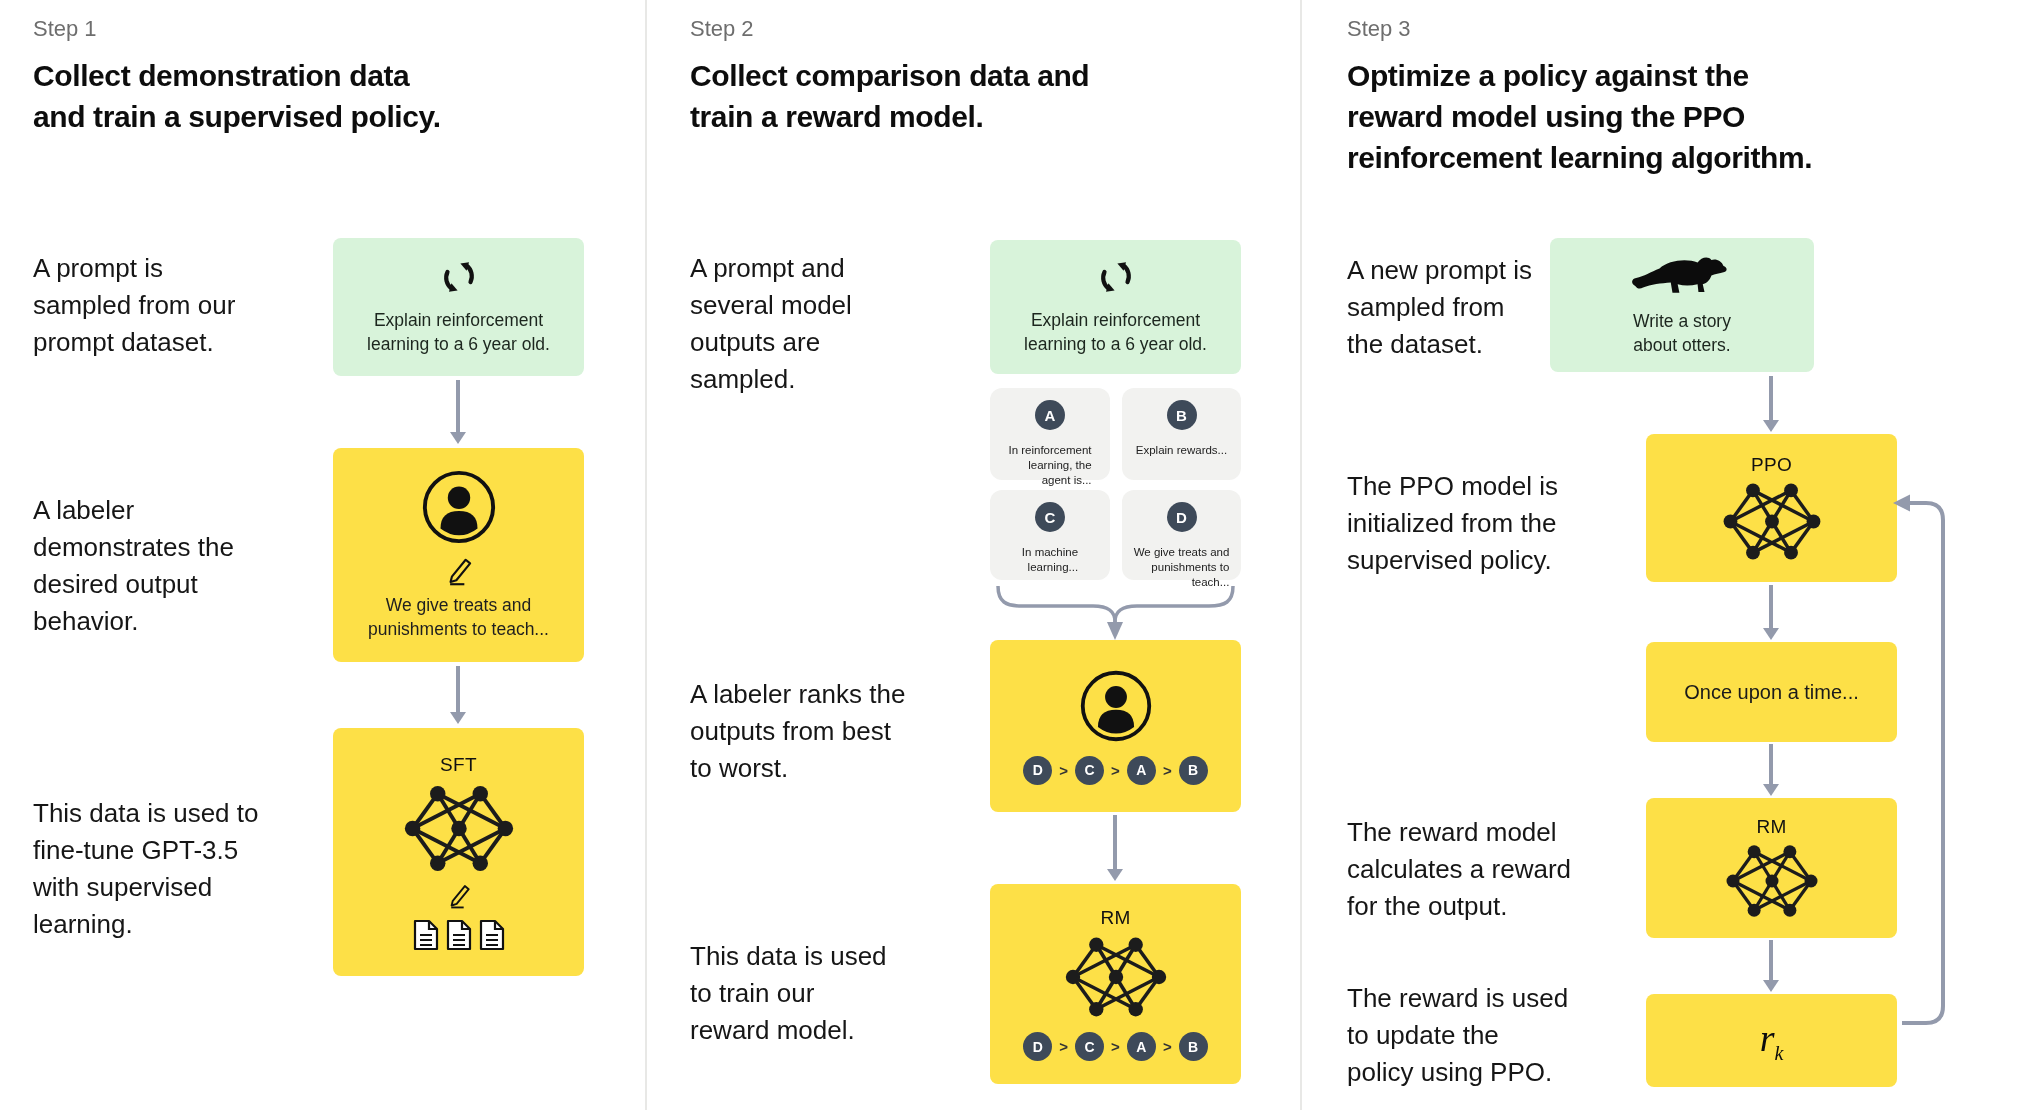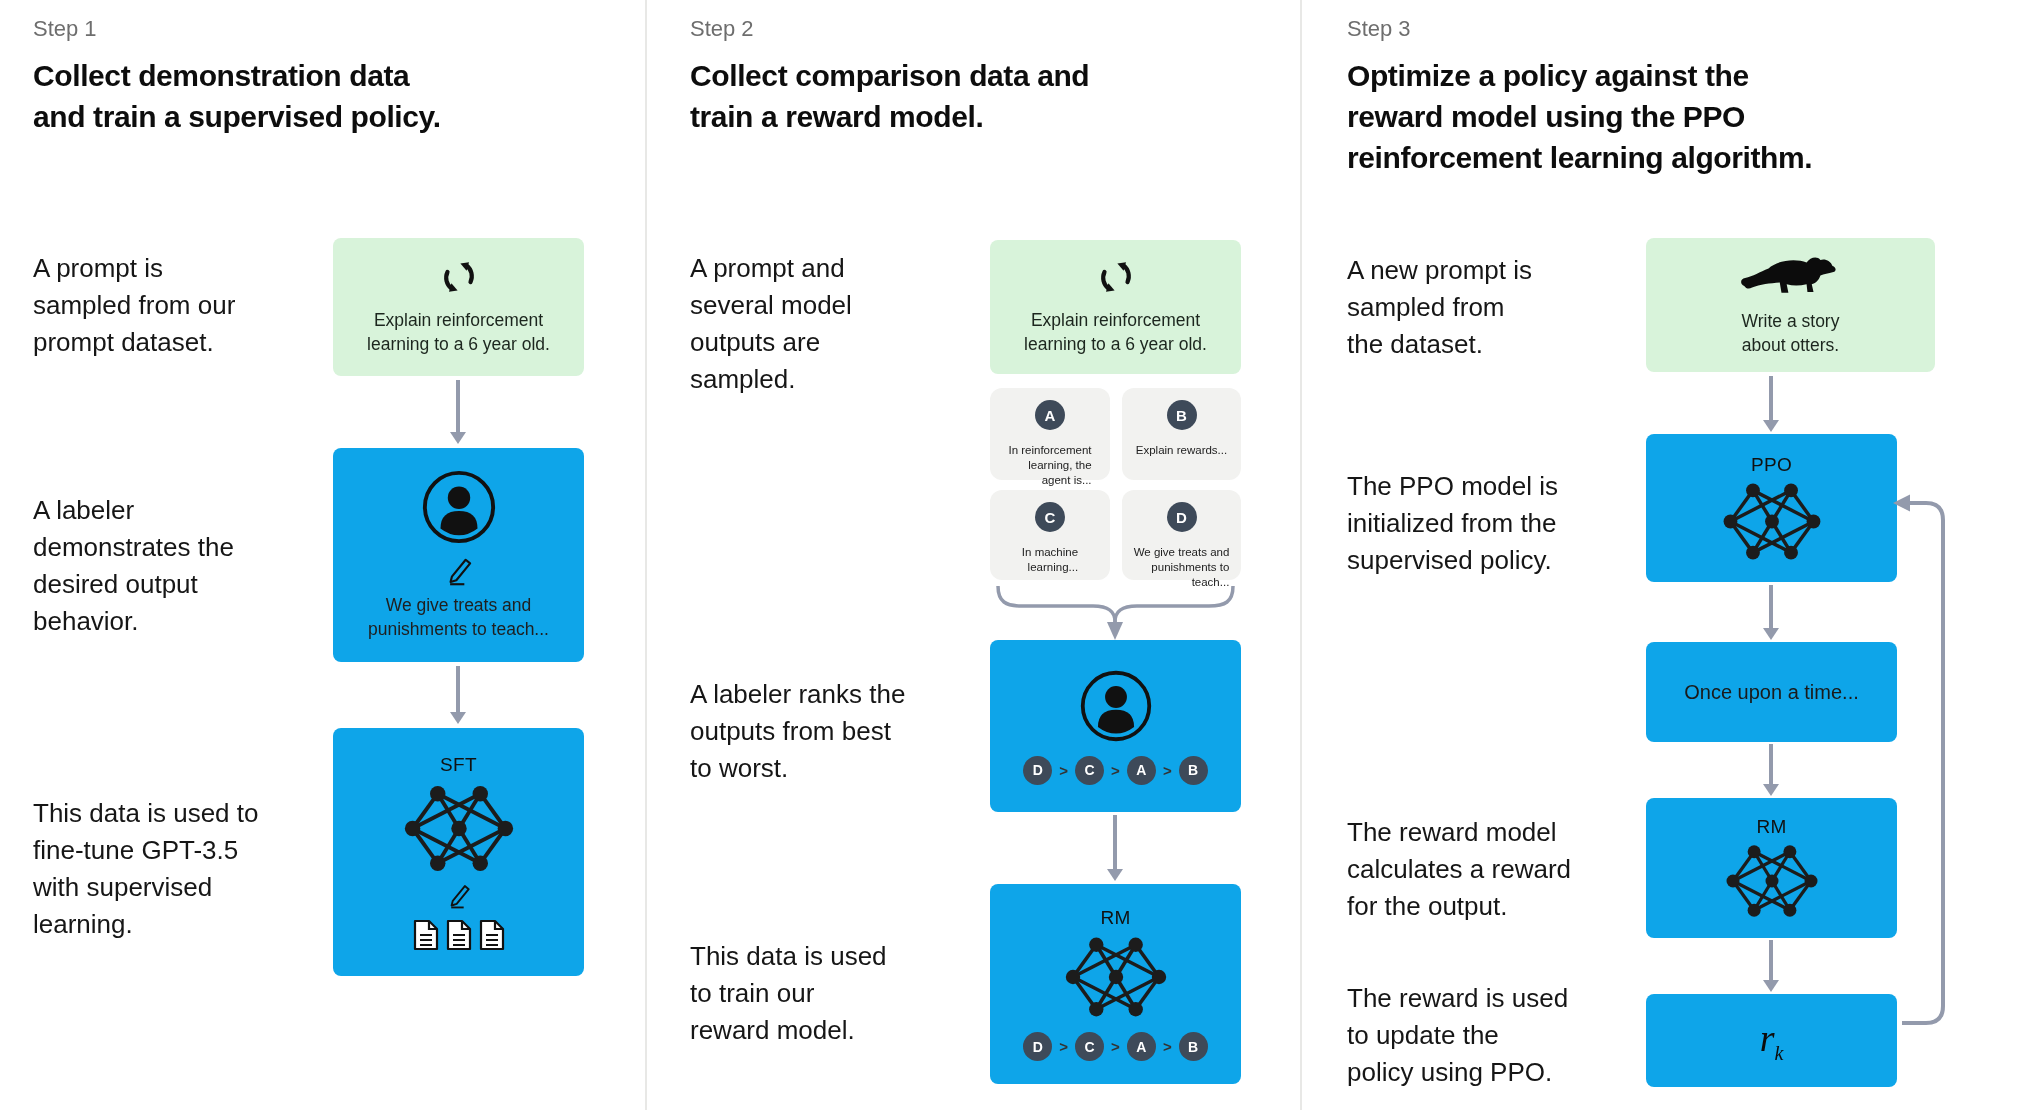--- a/index.html
+++ b/index.html
@@ -6,21 +6,21 @@
   .canvas{position:relative;width:2021px;height:1110px;background:#ffffff;overflow:hidden;
           font-family:"Liberation Sans",sans-serif;color:#161616;}
   .divider{position:absolute;top:0;width:2px;height:1110px;background:#e8e8e6;}
   .step-label{position:absolute;font-size:22px;color:#6e6e6e;white-space:pre-line;}
   .step-title{position:absolute;font-size:30px;font-weight:700;line-height:1.36;color:#0d0d0d;
               letter-spacing:-0.4px;white-space:pre-line;}
   .caption{position:absolute;font-size:26px;line-height:1.42;color:#161616;white-space:pre-line;}
   .node{position:absolute;border-radius:8px;display:flex;flex-direction:column;
         align-items:center;justify-content:center;text-align:center;}
   .green{background:#d8f3da;}
-  .gray{background:#0ea5e9;}
+  .gray{background:#fde047;}
   .node-text{font-size:17.5px;line-height:1.35;color:#1c261e;white-space:pre-line;margin-top:12px;}
   .node-text.gray-text{color:#1f1f1f;}
   .model-label{font-size:19px;color:#111;letter-spacing:0.3px;}
   .varrow{position:absolute;width:16px;display:flex;flex-direction:column;align-items:center;}
   .varrow .shaft{width:3.5px;flex:1;background:#939aac;}
   .varrow .head{width:0;height:0;border-left:8px solid transparent;border-right:8px solid transparent;
                 border-top:12px solid #939aac;}
   .card{position:absolute;background:#f2f2f0;border-radius:12px;display:flex;flex-direction:column;
         align-items:center;justify-content:flex-start;padding-top:12px;box-sizing:border-box;text-align:center;}
   .badge{width:30px;height:30px;border-radius:50%;background:#3e4a59;color:#ffffff;font-weight:700;
@@ -297,21 +297,21 @@
   <div class="caption" style="left:1347px;top:468px;width:295px">The PPO model is
 initialized from the
 supervised policy.</div>
   <div class="caption" style="left:1347px;top:980px;width:295px">The reward is used
 to update the
 policy using PPO.</div>
   <div class="caption" style="left:1347px;top:814px;width:295px">The reward model
 calculates a reward
 for the output.</div>
 
-  <div class="node green" style="left:1646px;top:238px;width:289px;height:134px">
+  <div class="node green" style="left:1550px;top:238px;width:264px;height:134px">
     <span>
       <svg width="104" height="45" viewBox="0 0 120 52">
         <path fill="#0c0c0c" d="M6 38 C1 36 1 30 7 29 C16 27 24 22 34 18 C44 8 66 6 78 11 C82 5 90 3 94 8 C99 6 106 9 108 15 C112 16 113 21 109 22 C103 24 98 24 94 26 C92 32 88 35 84 36 L86 45 L79 45 L78 36 C70 38 62 38 55 36 L57 46 L49 46 L47 34 C36 35 24 36 15 40 C11 42 8 41 6 38 Z"></path>
       </svg>
     </span>
     <div class="node-text">Write a story
 about otters.</div>
   </div>
 
   <div class="varrow" style="left:1763px;top:376px;height:56px">

